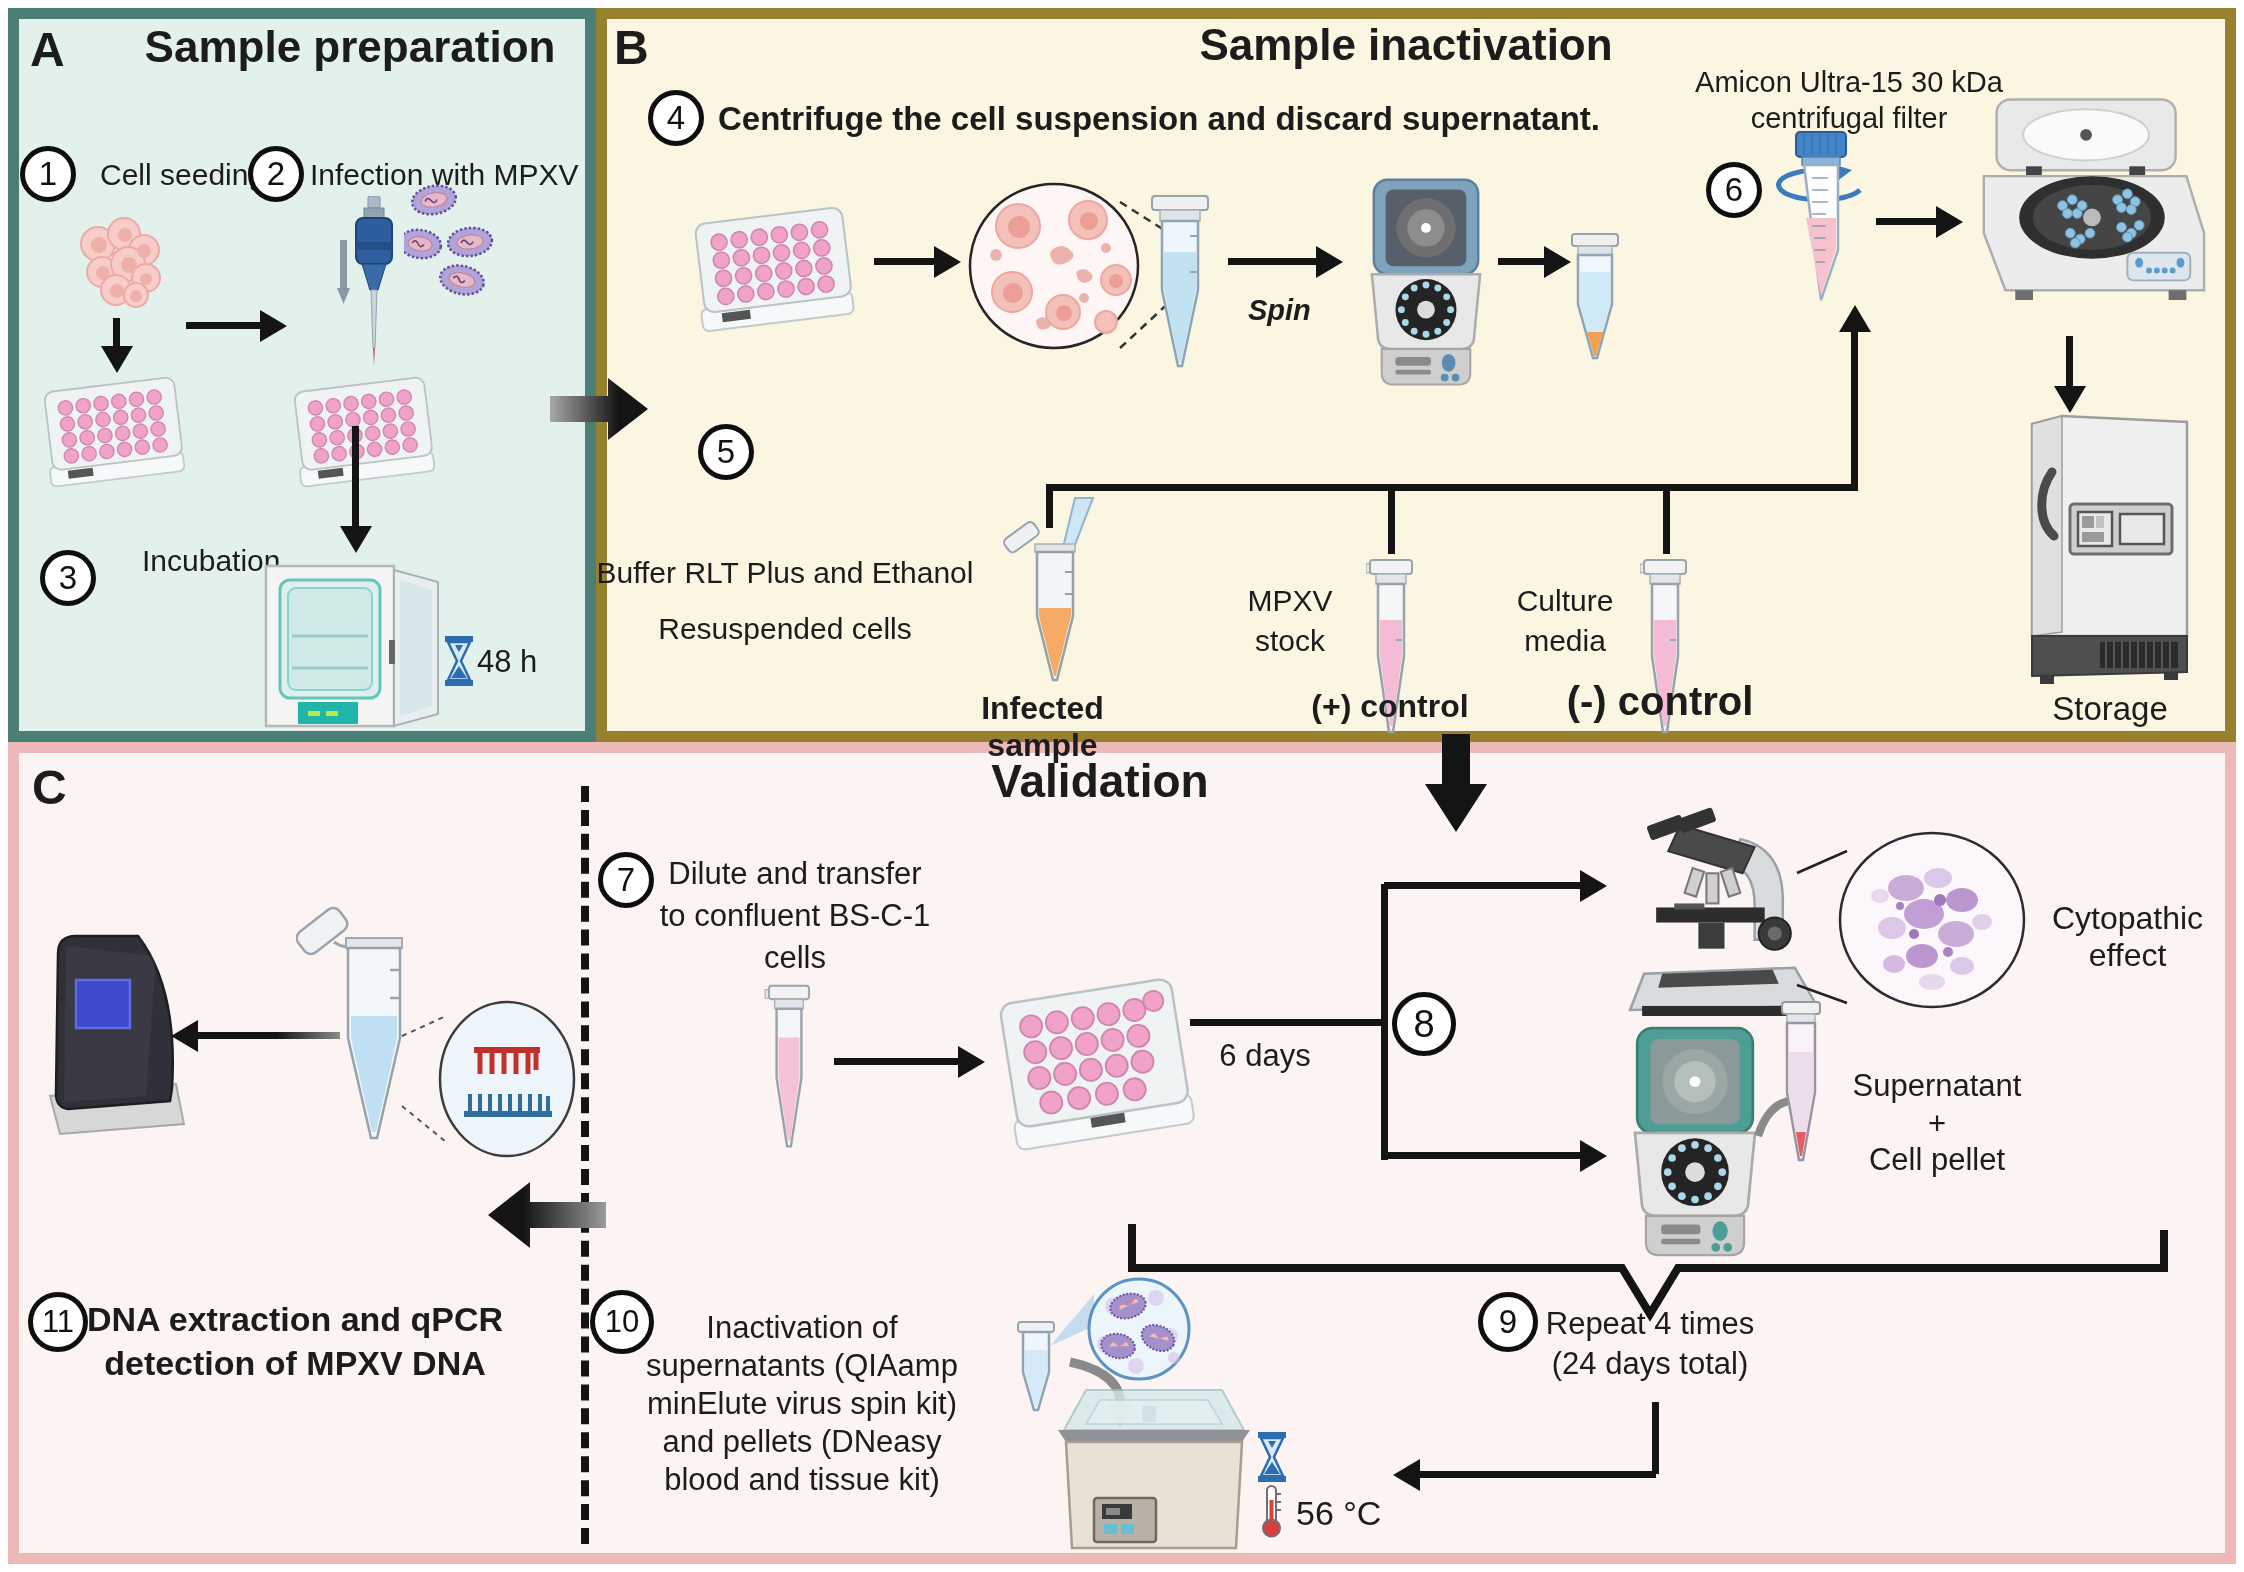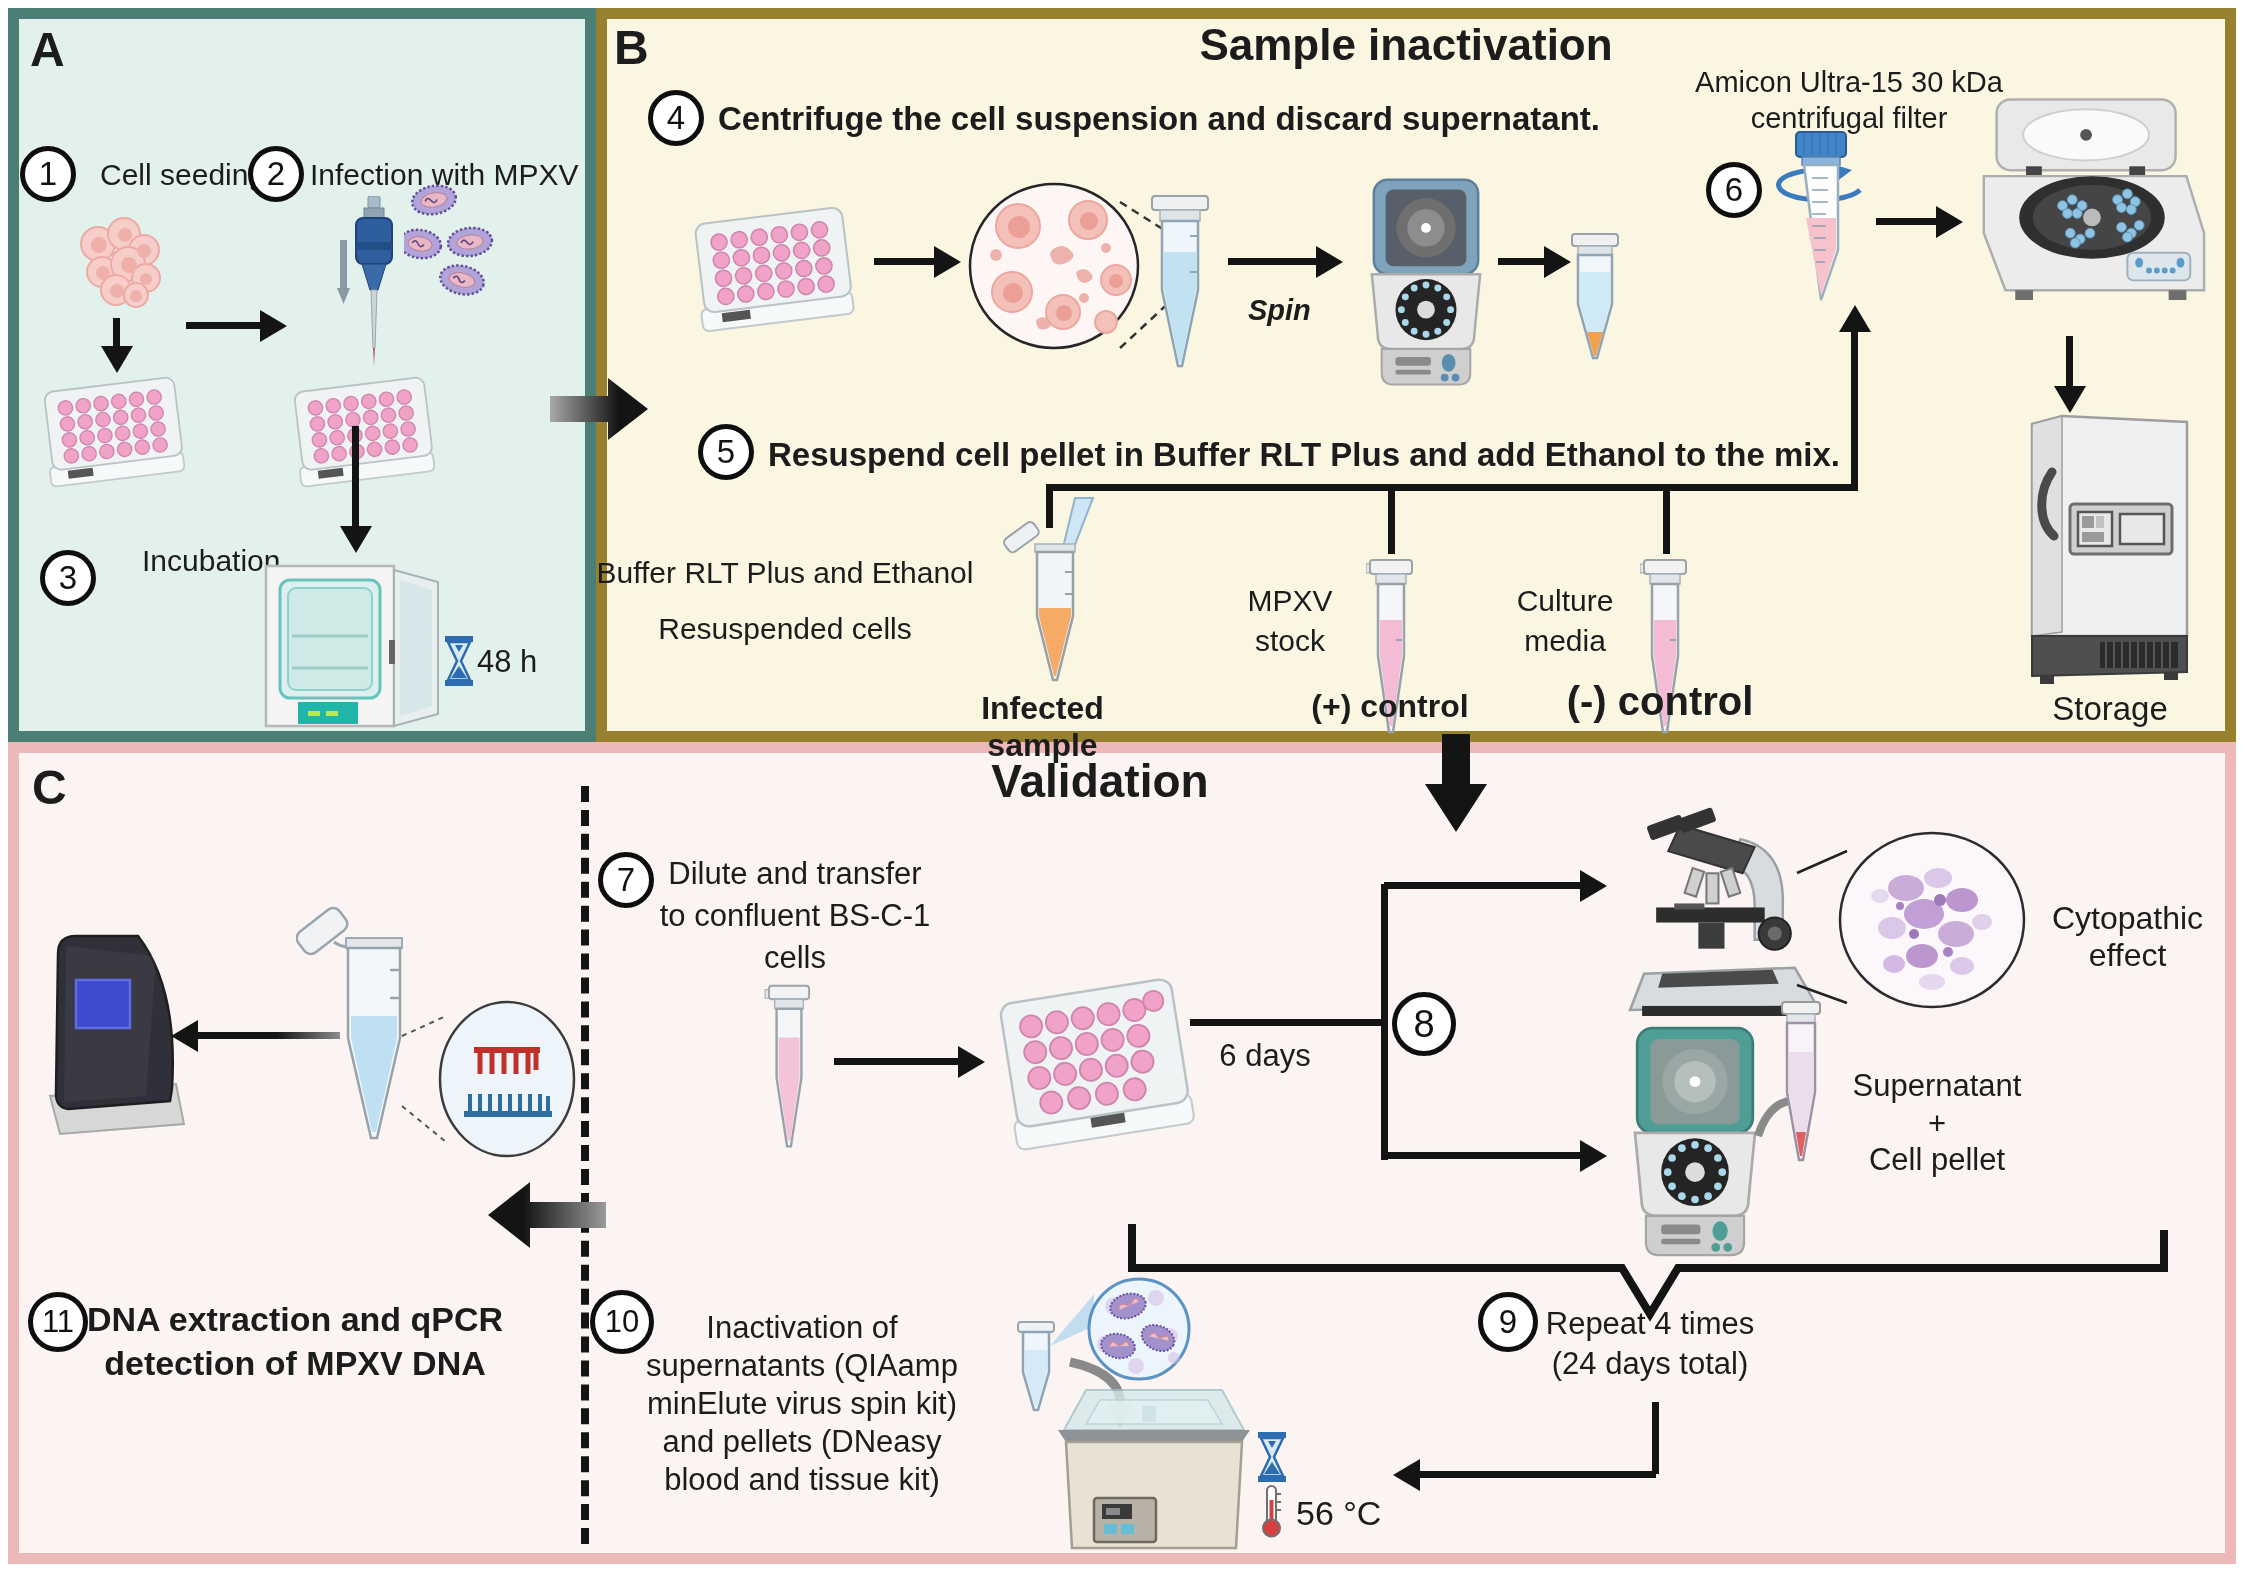--- a/index.html
+++ b/index.html
@@ -37,20 +37,21 @@
 </head>
 <body>
 
 <div id="fig">
 
   <div id="panelA" class="panel"></div>
   <div id="panelB" class="panel"></div>
   <div id="panelC" class="panel"></div>
 
   <div class="abs plabel" style="left:30px;top:22px;">A</div>
+  <div class="abs ptitle" style="left:120px;top:22px;width:460px;">Sample preparation</div>
 
   <div class="abs stepc" style="left:20px;top:146px;">
       <span>1</span>
     </div>
   <div class="abs t" style="left:100px;top:158px;">Cell seeding</div>
   <div class="abs stepc" style="left:248px;top:146px;">
       <span>2</span>
     </div>
   <div class="abs t" style="left:310px;top:158px;">Infection with MPXV</div>
 
@@ -457,21 +458,20 @@
         <line x1="148" y1="228" x2="148" y2="254"></line>
       </g>
     <rect x="18" y="262" width="14" height="8" fill="#3a3a3a"></rect>
       <rect x="142" y="258" width="14" height="8" fill="#3a3a3a"></rect>
   </svg>
   <div class="abs t ctr" style="left:2020px;top:690px;width:180px;font-size:33px;">Storage</div>
 
   <div class="abs stepc" style="left:698px;top:424px;">
       <span>5</span>
     </div>
-  <div class="abs t b" style="left:768px;top:436px;font-size:33px;">Resuspend cell pellet in Buffer RLT Plus and add Ethanol to the mix.</div>
 
   <div class="hl" style="left:1046px;top:484px;width:812px;"></div>
   <div class="vl" style="left:1046px;top:484px;height:44px;"></div>
   <div class="vl" style="left:1388px;top:484px;height:70px;"></div>
   <div class="vl" style="left:1663px;top:484px;height:70px;"></div>
   <i class="au" style="left:1851px;top:332px;height:152px;"></i>
 
   <div class="abs t ctr" style="left:590px;top:556px;width:390px;">Buffer RLT Plus and Ethanol</div>
   <div class="abs t ctr" style="left:590px;top:612px;width:390px;">Resuspended cells</div>
 

